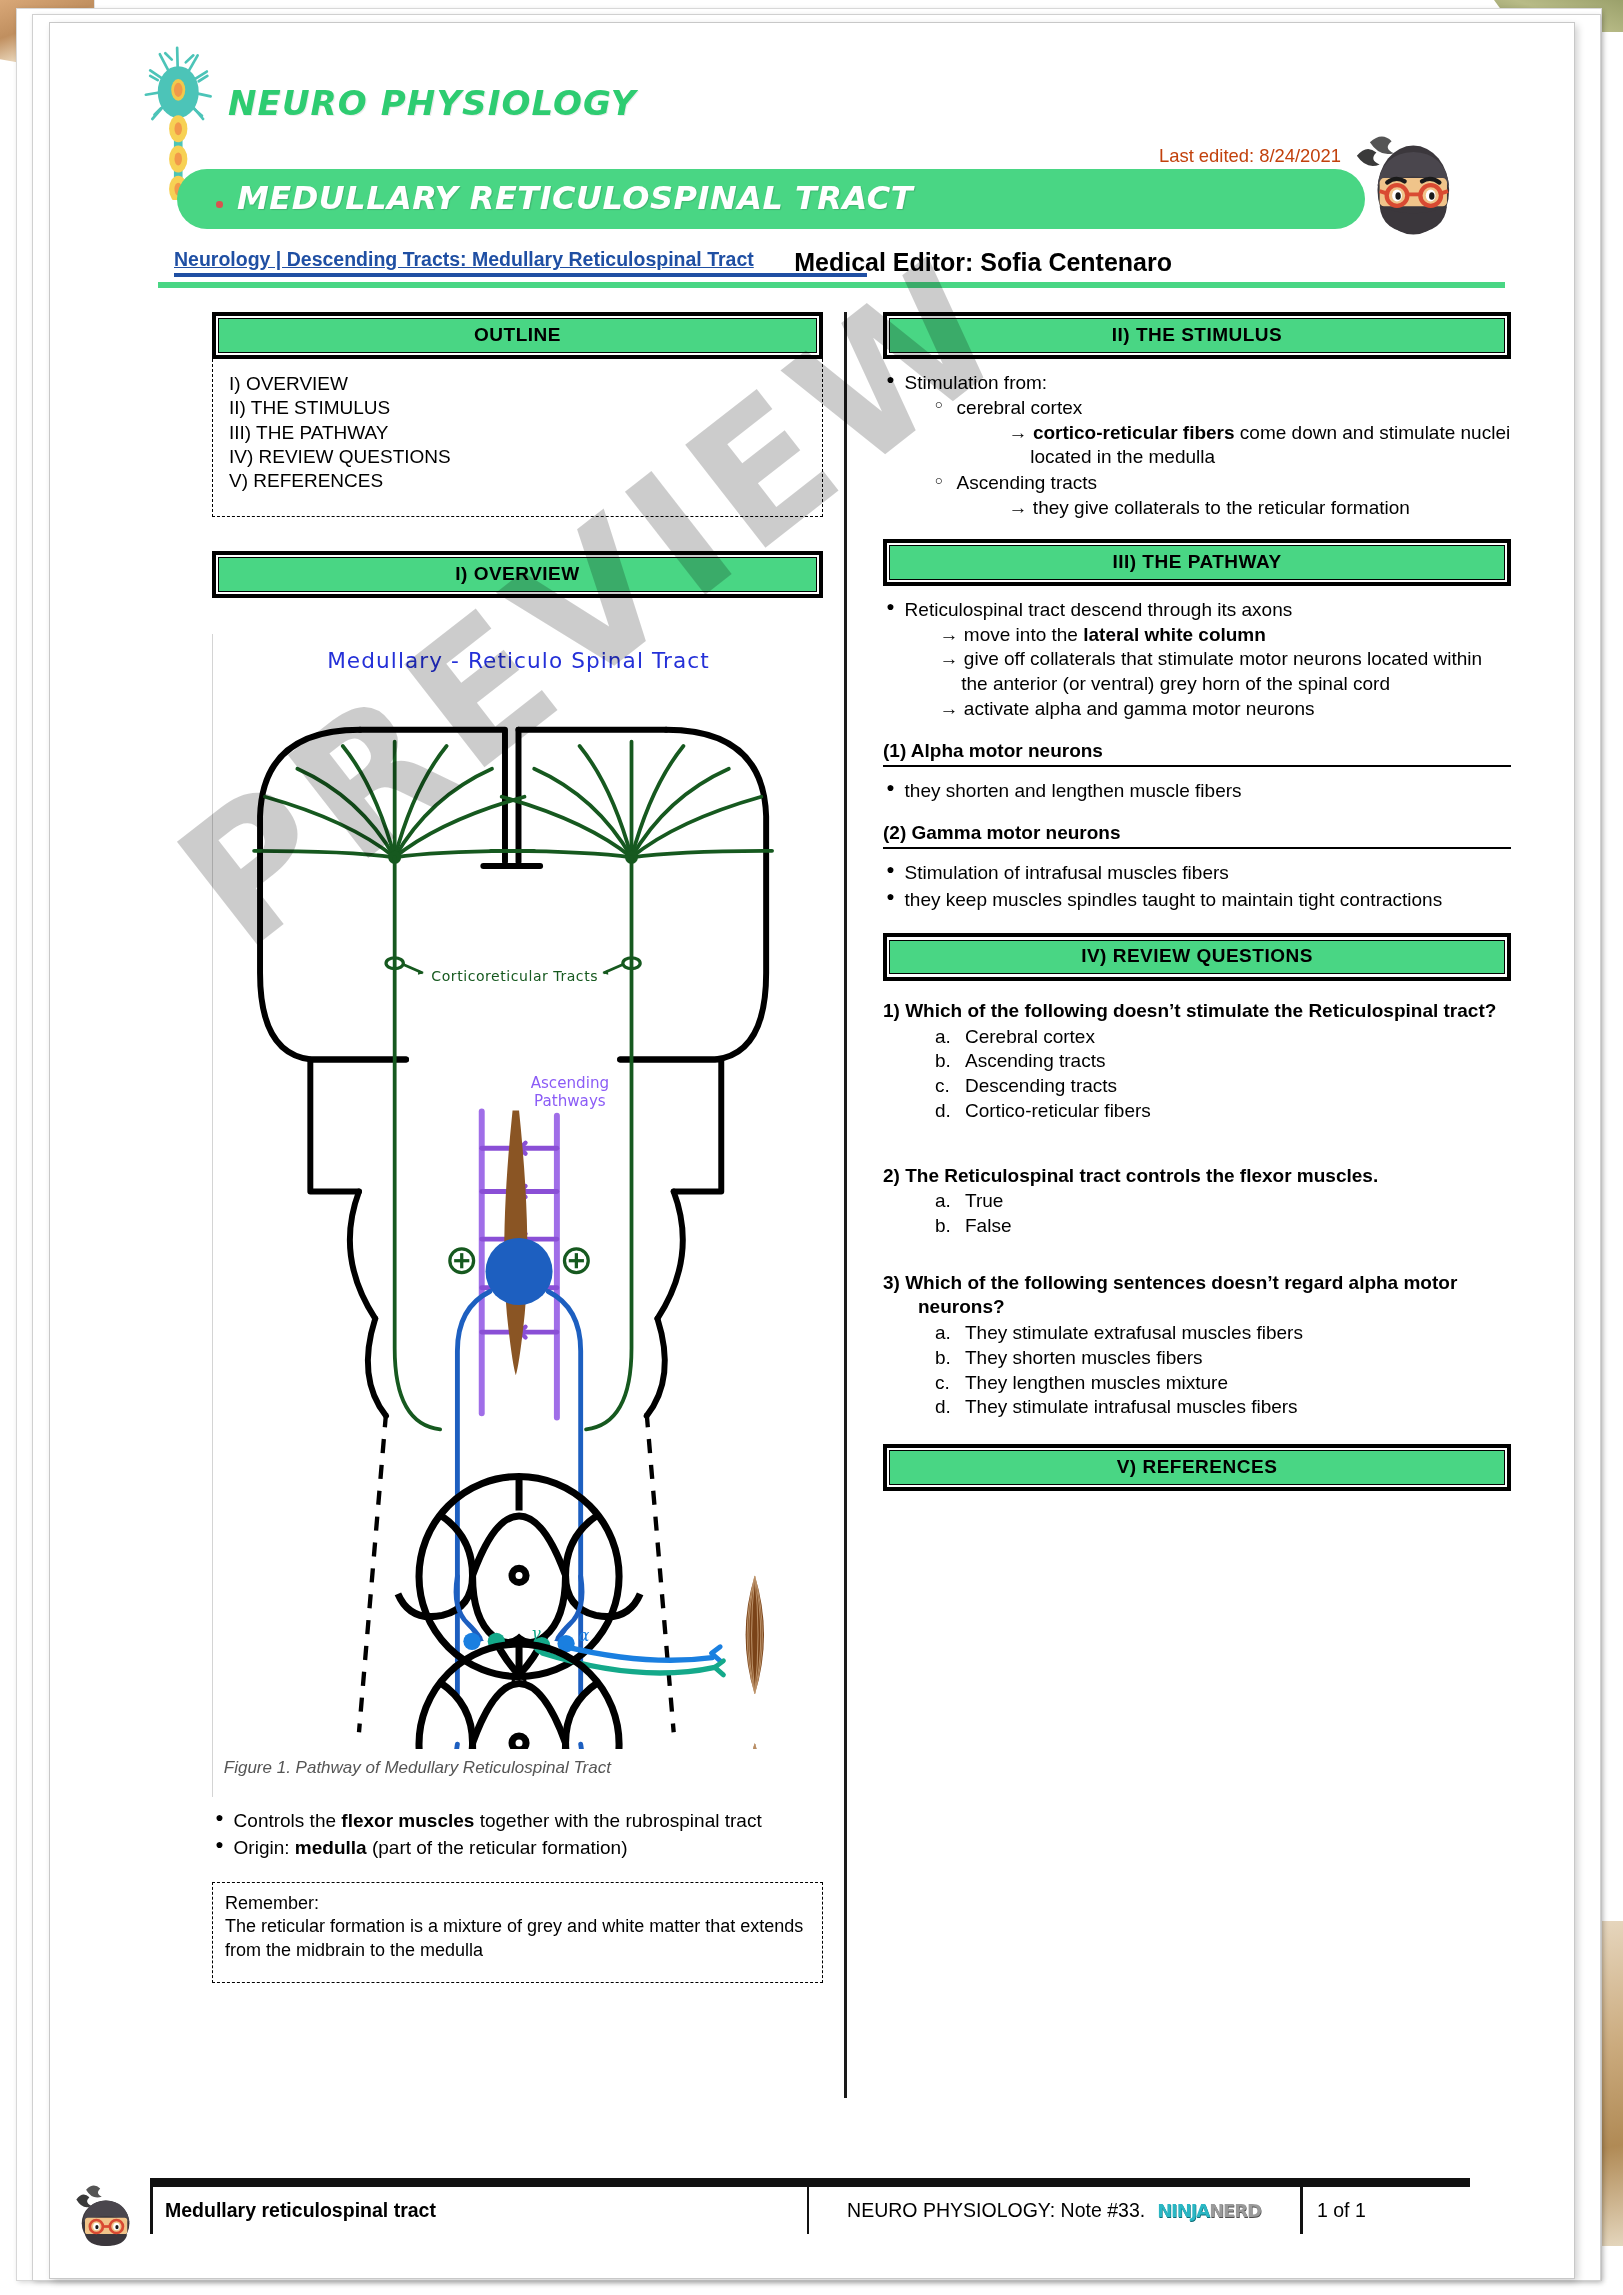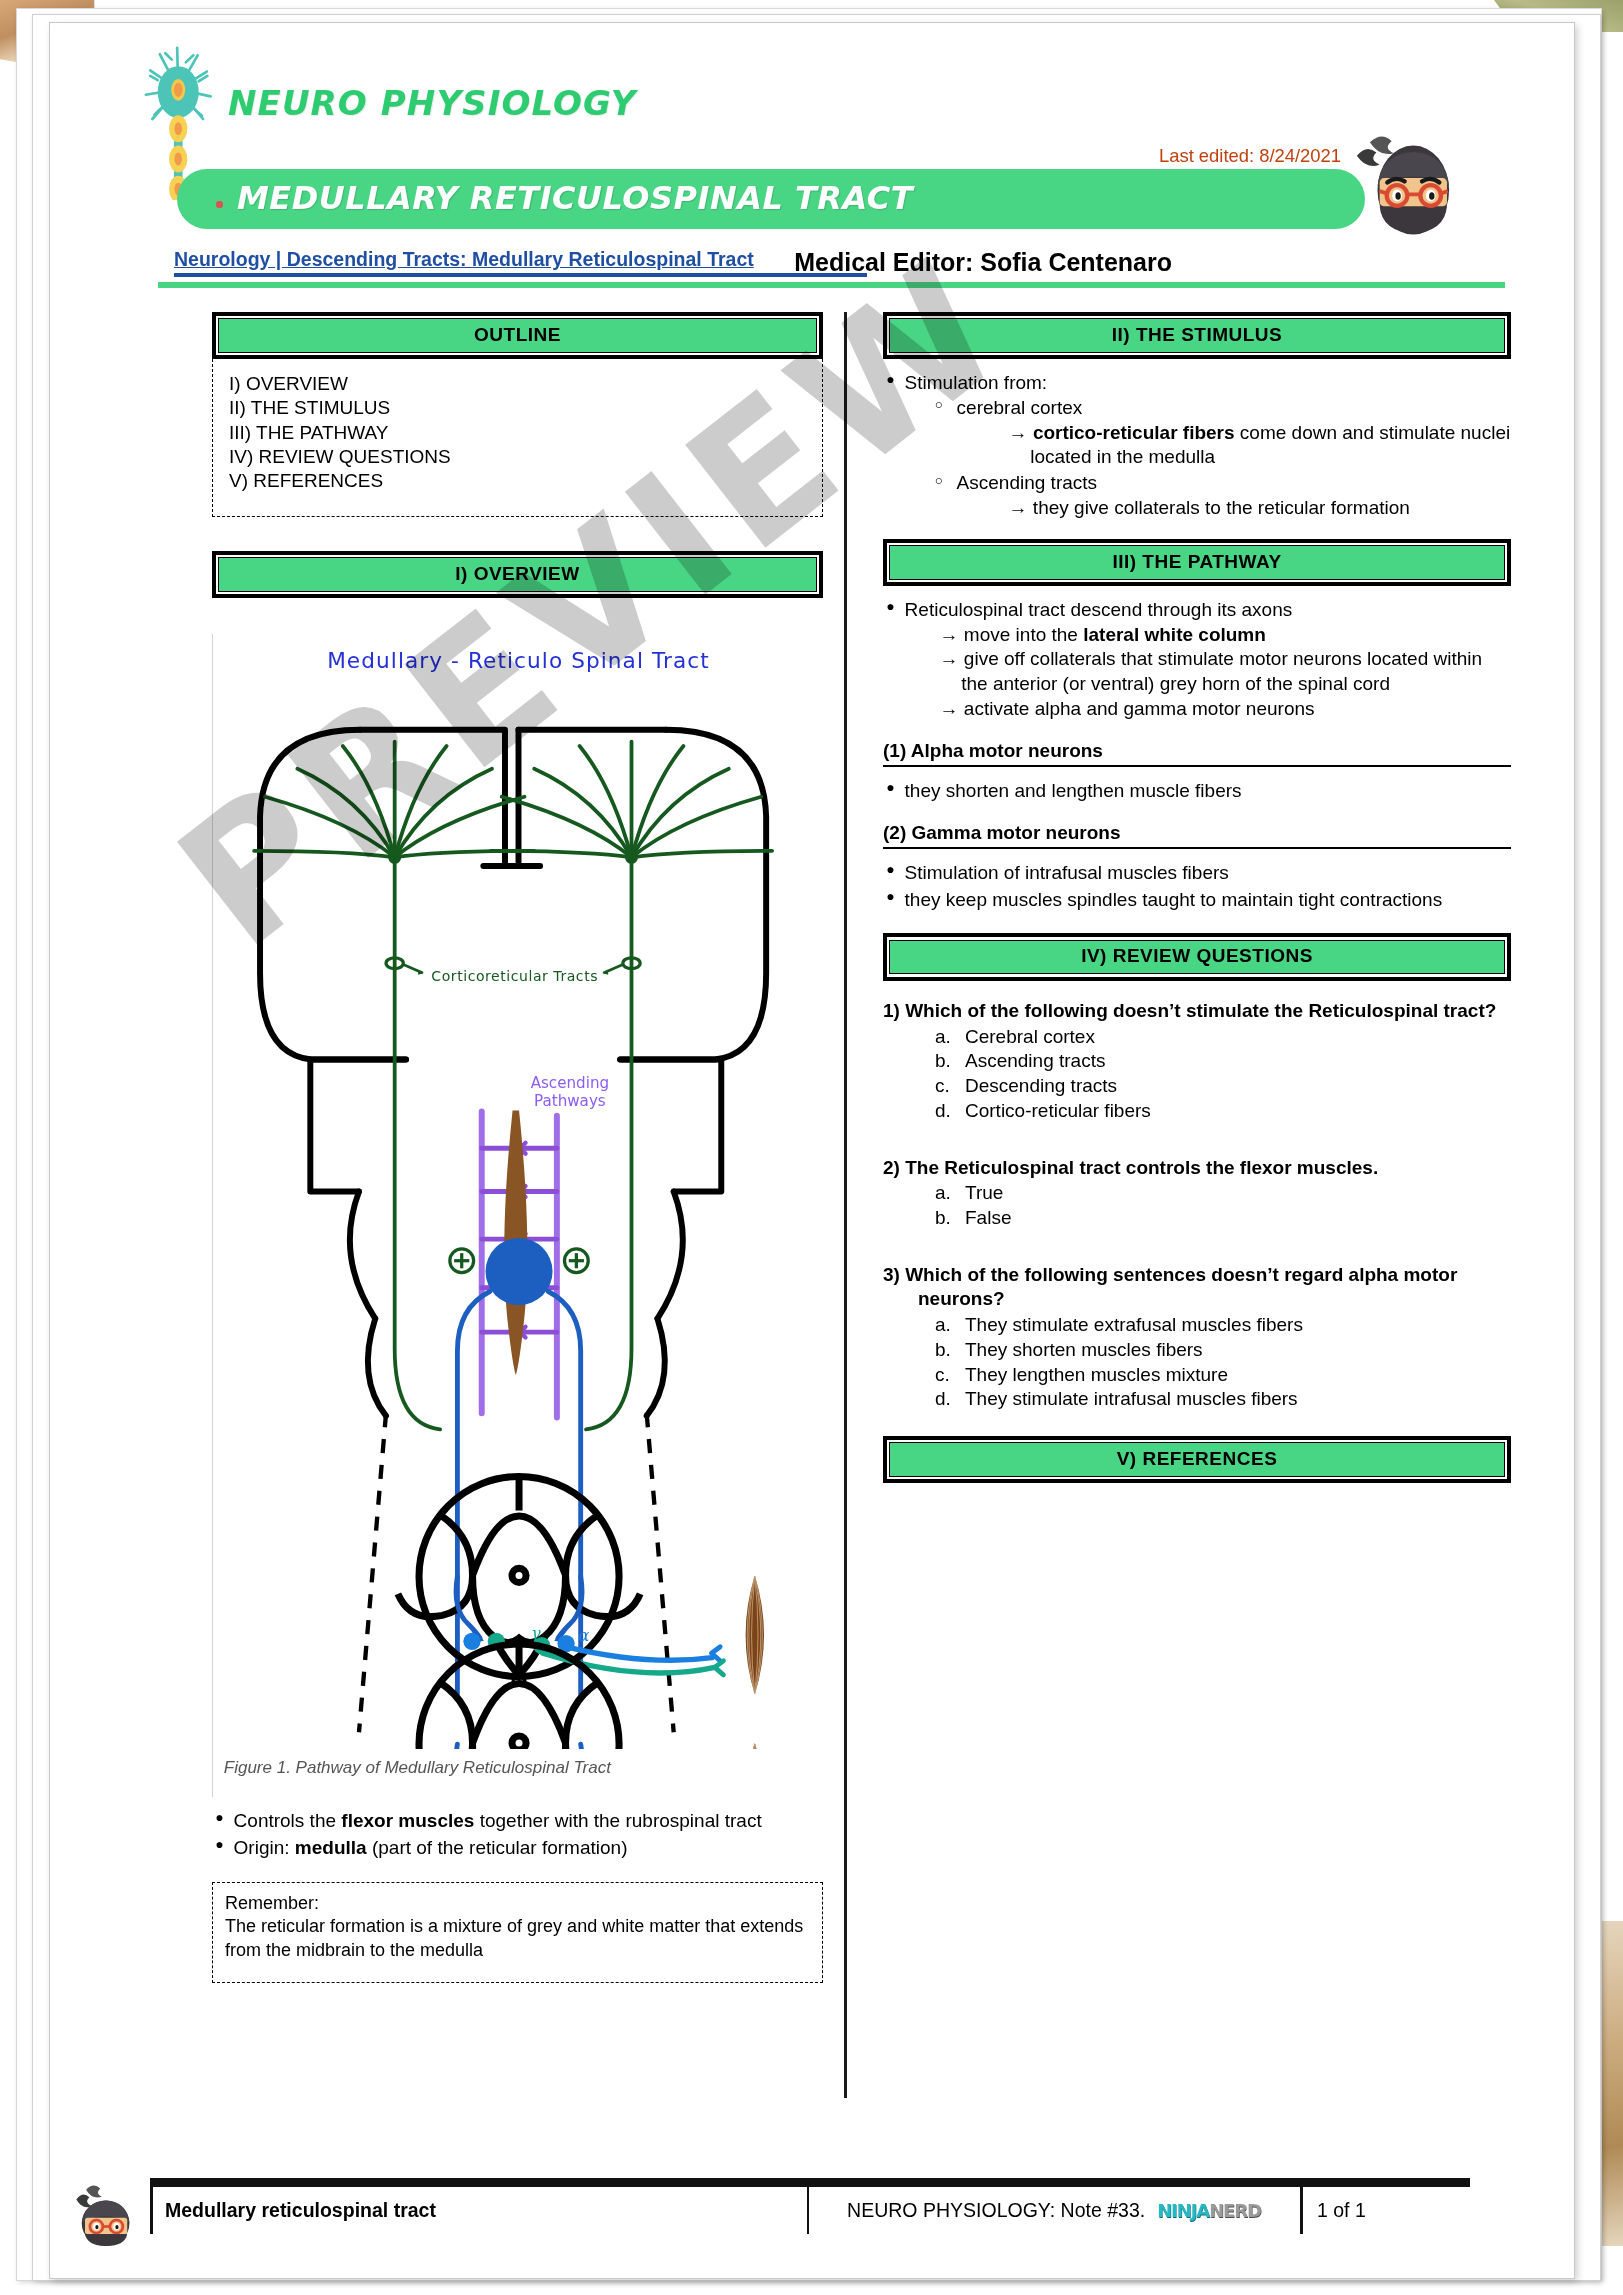--- a/index.html
+++ b/index.html
@@ -627,21 +627,21 @@
       <div class="q">
         <div class="q-text"><span>1)</span>&nbsp;<span>Which of the following doesn’t stimulate the Reticulospinal tract?</span></div>
         <ol class="opts">
           <li><span class="lt">a.</span><span>Cerebral cortex</span></li>
           <li><span class="lt">b.</span><span>Ascending tracts</span></li>
           <li><span class="lt">c.</span><span>Descending tracts</span></li>
           <li><span class="lt">d.</span><span>Cortico-reticular fibers</span></li>
         </ol>
       </div>
 
-      <div class="q" style="margin-top:32px">
+      <div class="q" style="margin-top:40px">
         <div class="q-text"><span>2)</span>&nbsp;<span>The Reticulospinal tract controls the flexor muscles.</span></div>
         <ol class="opts">
           <li><span class="lt">a.</span><span>True</span></li>
           <li><span class="lt">b.</span><span>False</span></li>
         </ol>
       </div>
 
       <div class="q" style="margin-top:32px">
         <div class="q-text"><span>3)</span>&nbsp;<span>Which of the following sentences doesn’t regard alpha motor neurons?</span></div>
         <ol class="opts">

